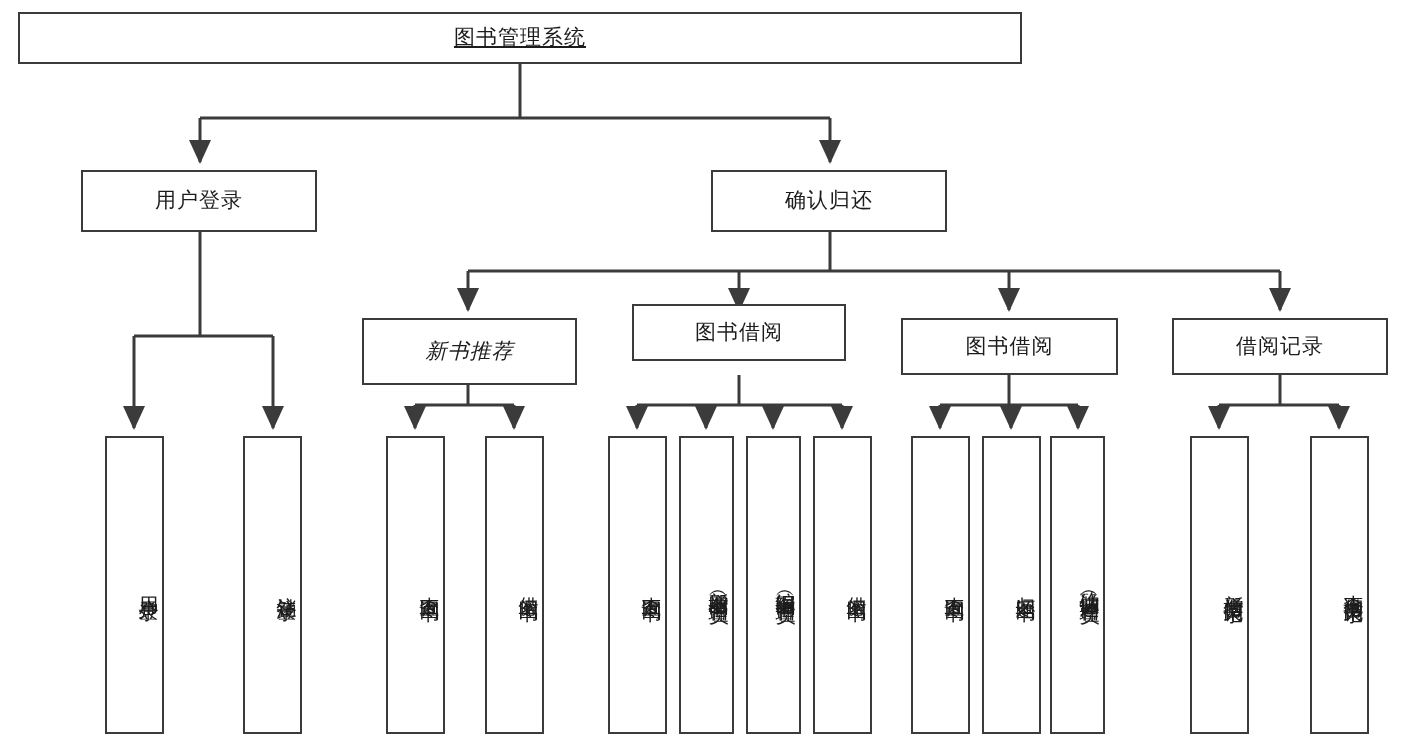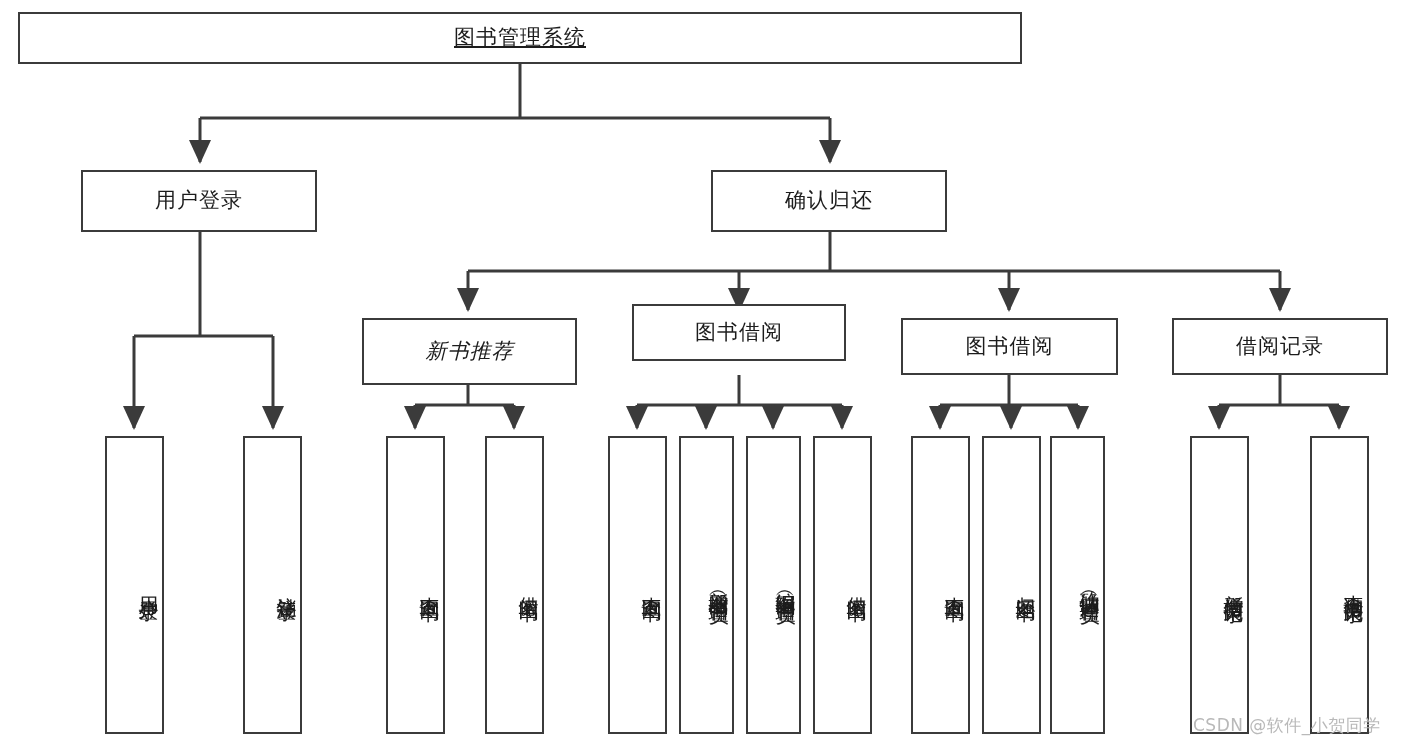--- a/index.html
+++ b/index.html
@@ -182,14 +182,13 @@
         <span class="vtext">确认归还（管理员）</span>
       </div>
       <div class="node vert" style="left: 1190px; top: 436px; width: 59px; height: 298px;">
         <span class="vtext">新增借阅记录</span>
       </div>
       <div class="node vert" style="left: 1310px; top: 436px; width: 59px; height: 298px;">
         <span class="vtext">查询借阅记录</span>
       </div>
     </div>
 
-  <div id="watermark">CSDN @软件_小贺同学</div>
 </div>
 
 </body></html>

